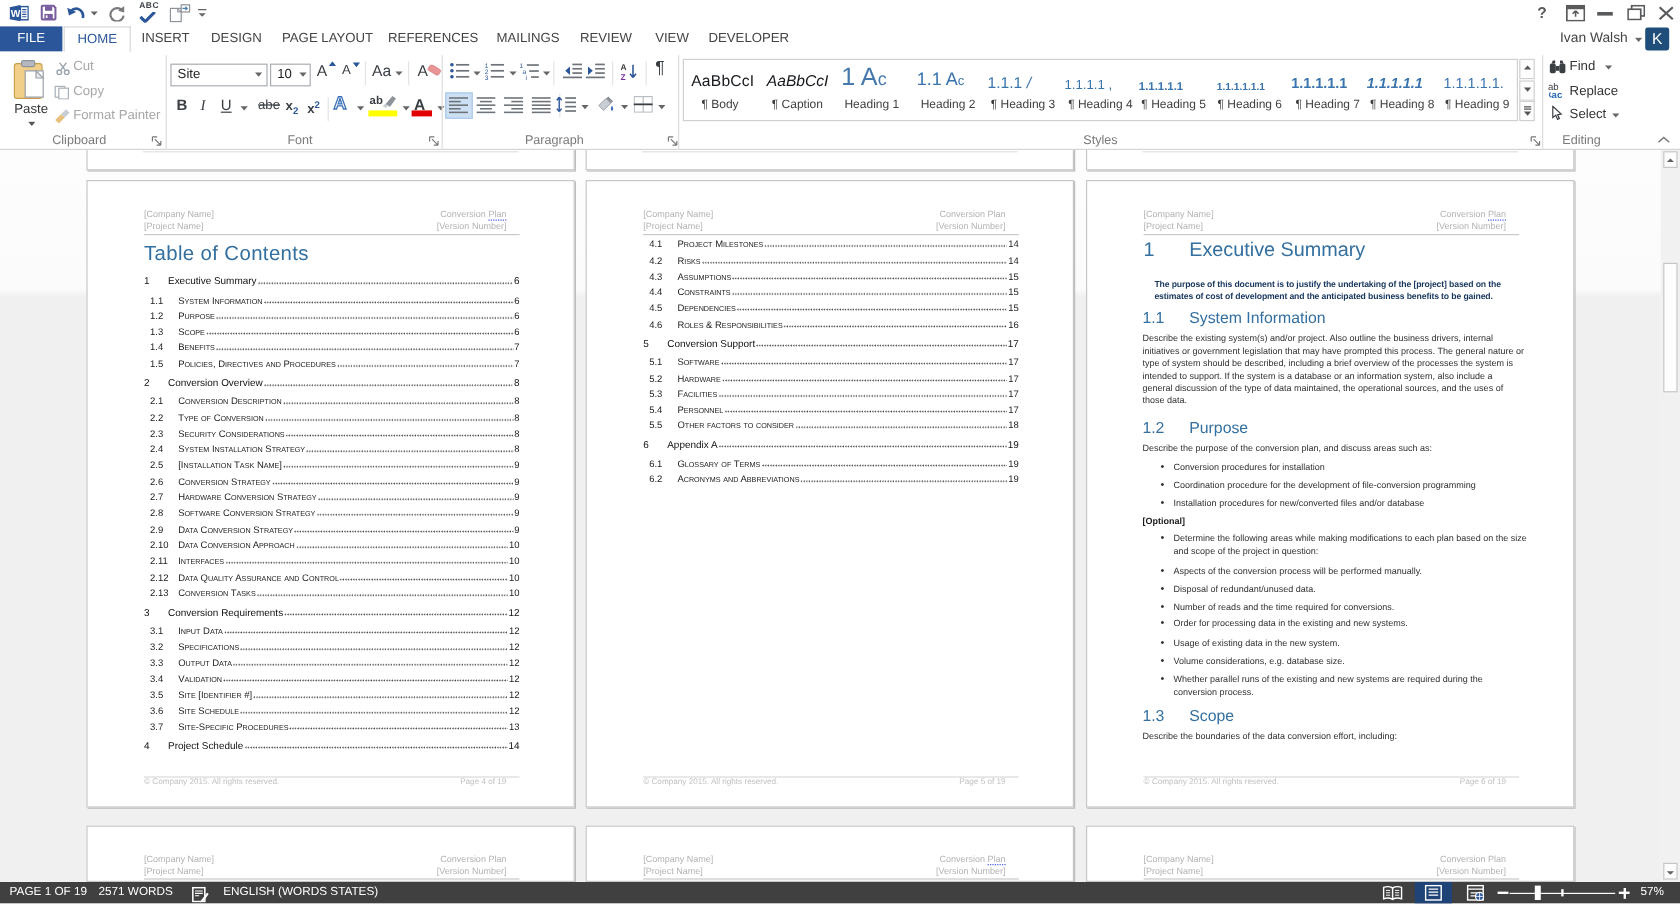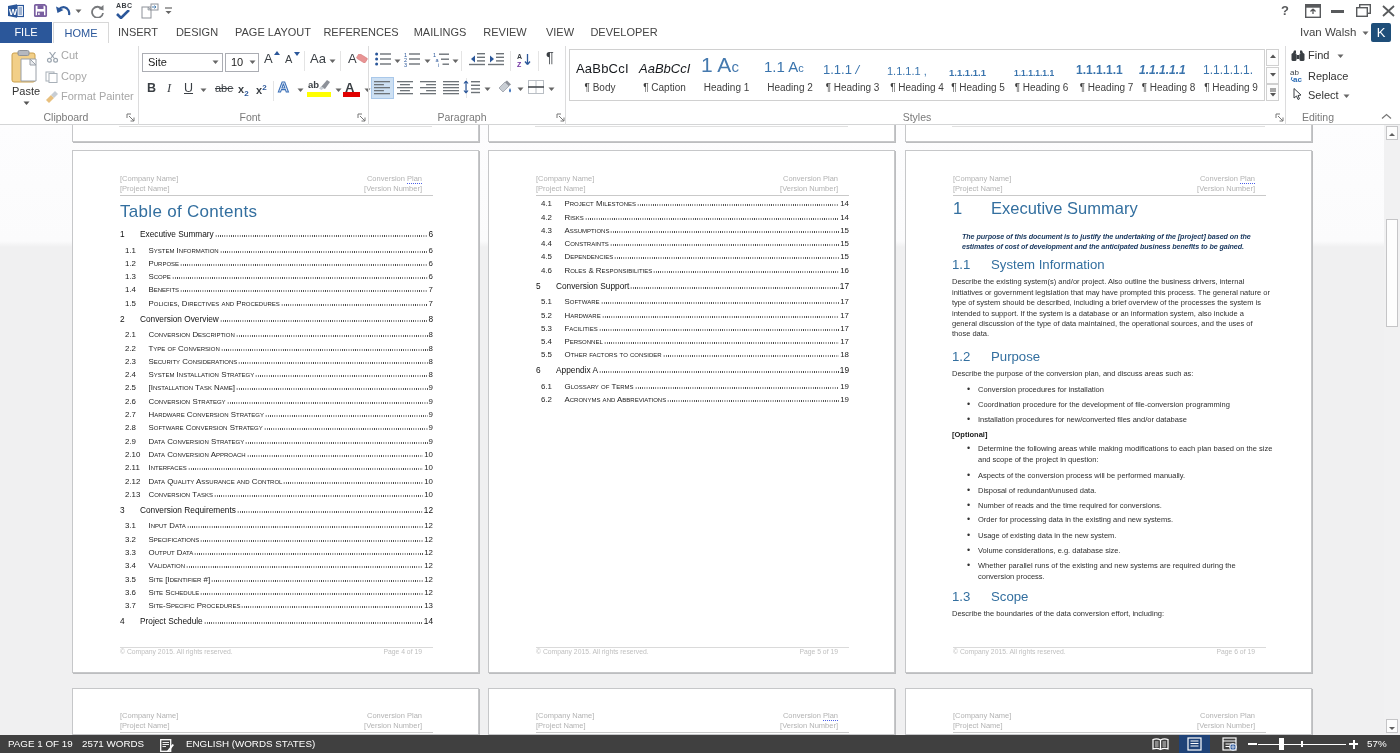--- a/index.html
+++ b/index.html
@@ -28,21 +28,21 @@
 .tnum{flex:0 0 auto;display:inline-block}
 .ttxt{flex:0 0 auto}
 .tlead{flex:1 1 auto;height:2px;align-self:flex-end;margin:0 1px 2px 1px;background-image:radial-gradient(circle at 1px 1px,#3f3f3f 0.55px,transparent 0.8px);background-size:2.2px 2px;background-repeat:repeat-x}
 .tpgn{flex:0 0 auto;font-variant:normal}
 .ftr{position:absolute;font-size:6.8px;color:#c0c0c0;white-space:nowrap}
 .wavy{border-bottom:1.5px dotted #4b5fe8}
 
 .h1n{position:absolute;font-size:16.5px;color:#336f9f}
 .h2n{position:absolute;font-size:13.2px;color:#336f9f}
 .body8{position:absolute;font-size:7.5px;color:#303030;white-space:nowrap}
-.ital{position:absolute;font-size:7.2px;color:#17365d;font-style:italic;font-weight:bold;white-space:nowrap;letter-spacing:-0.1px}
+.ital{position:absolute;font-size:7.2px;color:#17365d;font-weight:bold;white-space:nowrap;letter-spacing:-0.1px}
 .bull{position:absolute;font-size:7.5px;color:#303030;white-space:nowrap}
 .bull:before{content:"\2022";position:absolute;left:-11px;top:-1px;font-size:9px}
 
 #vscroll{position:absolute;right:0;top:125px;width:16px;height:610px;background:#f1f1f2}
 .sbtn{position:absolute;left:2px;width:12px;height:14px;background:#fdfdfd;border:1px solid #c5c5c7}
 
 #status{position:absolute;left:0;top:735px;width:1400px;height:18px;background:#404040;color:#fff;font-size:9.8px;letter-spacing:0px}
 .st{position:absolute;top:2.5px;white-space:nowrap}
 </style></head>
 <body>

